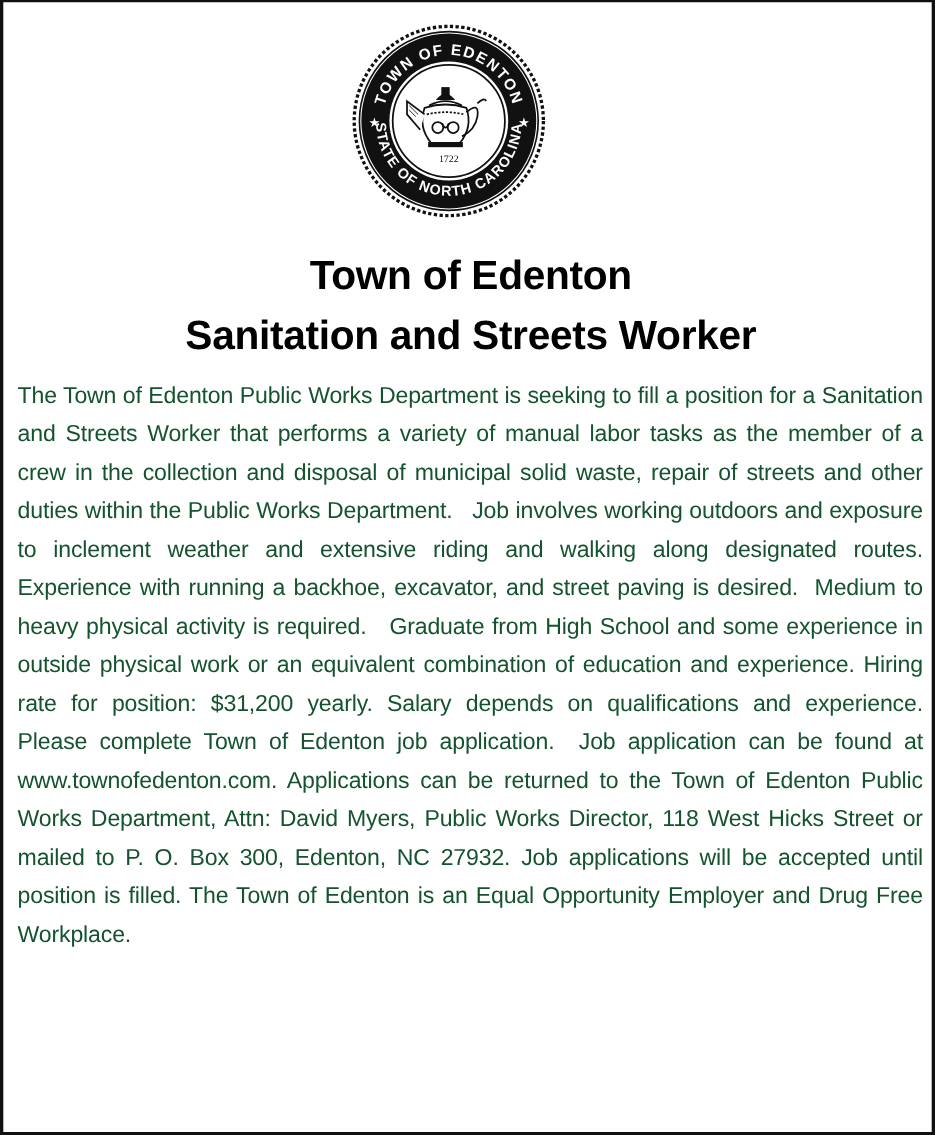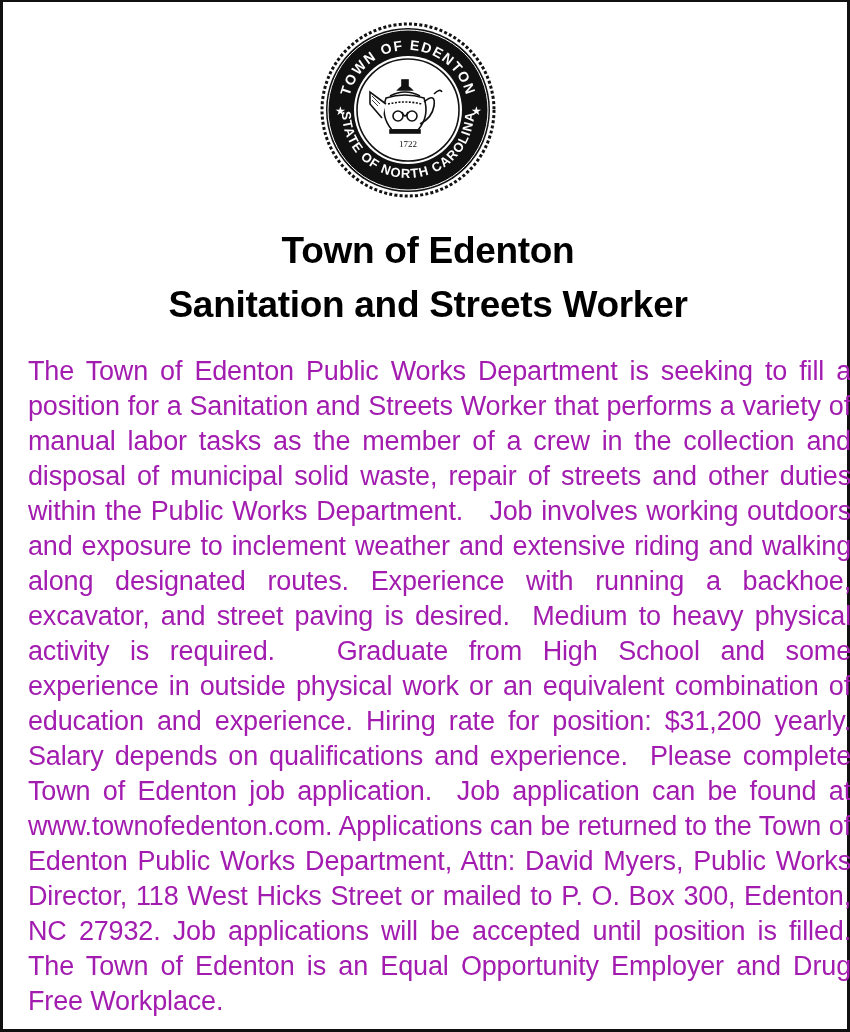--- a/index.html
+++ b/index.html
@@ -46,26 +46,26 @@
       margin: 0;
     }
     .title.line1 { top: 228px; }
     .title.line2 { top: 282px; }
     .body-text {
       position: absolute;
       left: 13px;
       top: 340px;
       width: 823px;
       font-family: "Liberation Sans", sans-serif;
-      font-size: 27px;
+      font-size: 21px;
       line-height: 35px;
-      color: #a21caf;
+      color: #14532d;
       text-align: justify;
       text-align-last: left;
-      margin: 12px;
+      margin: 0;
       letter-spacing: -0.15px;
       word-spacing: 0px;
       white-space: pre-wrap;
     }
   </style>
 </head>
 <body>
 
 <div class="ad-frame">
 

